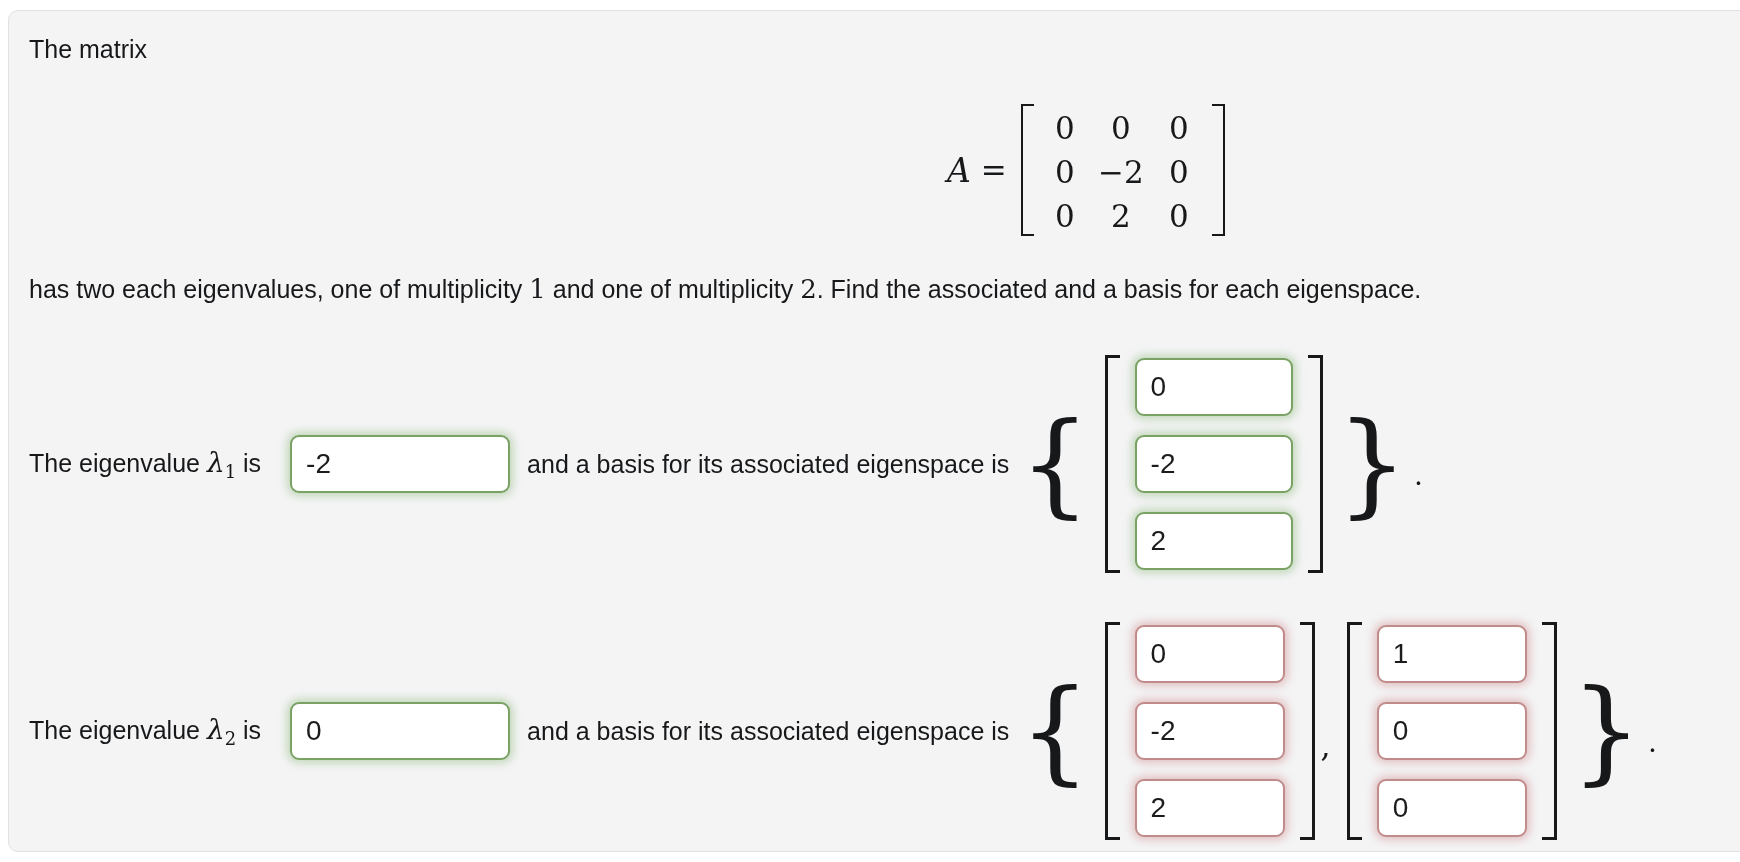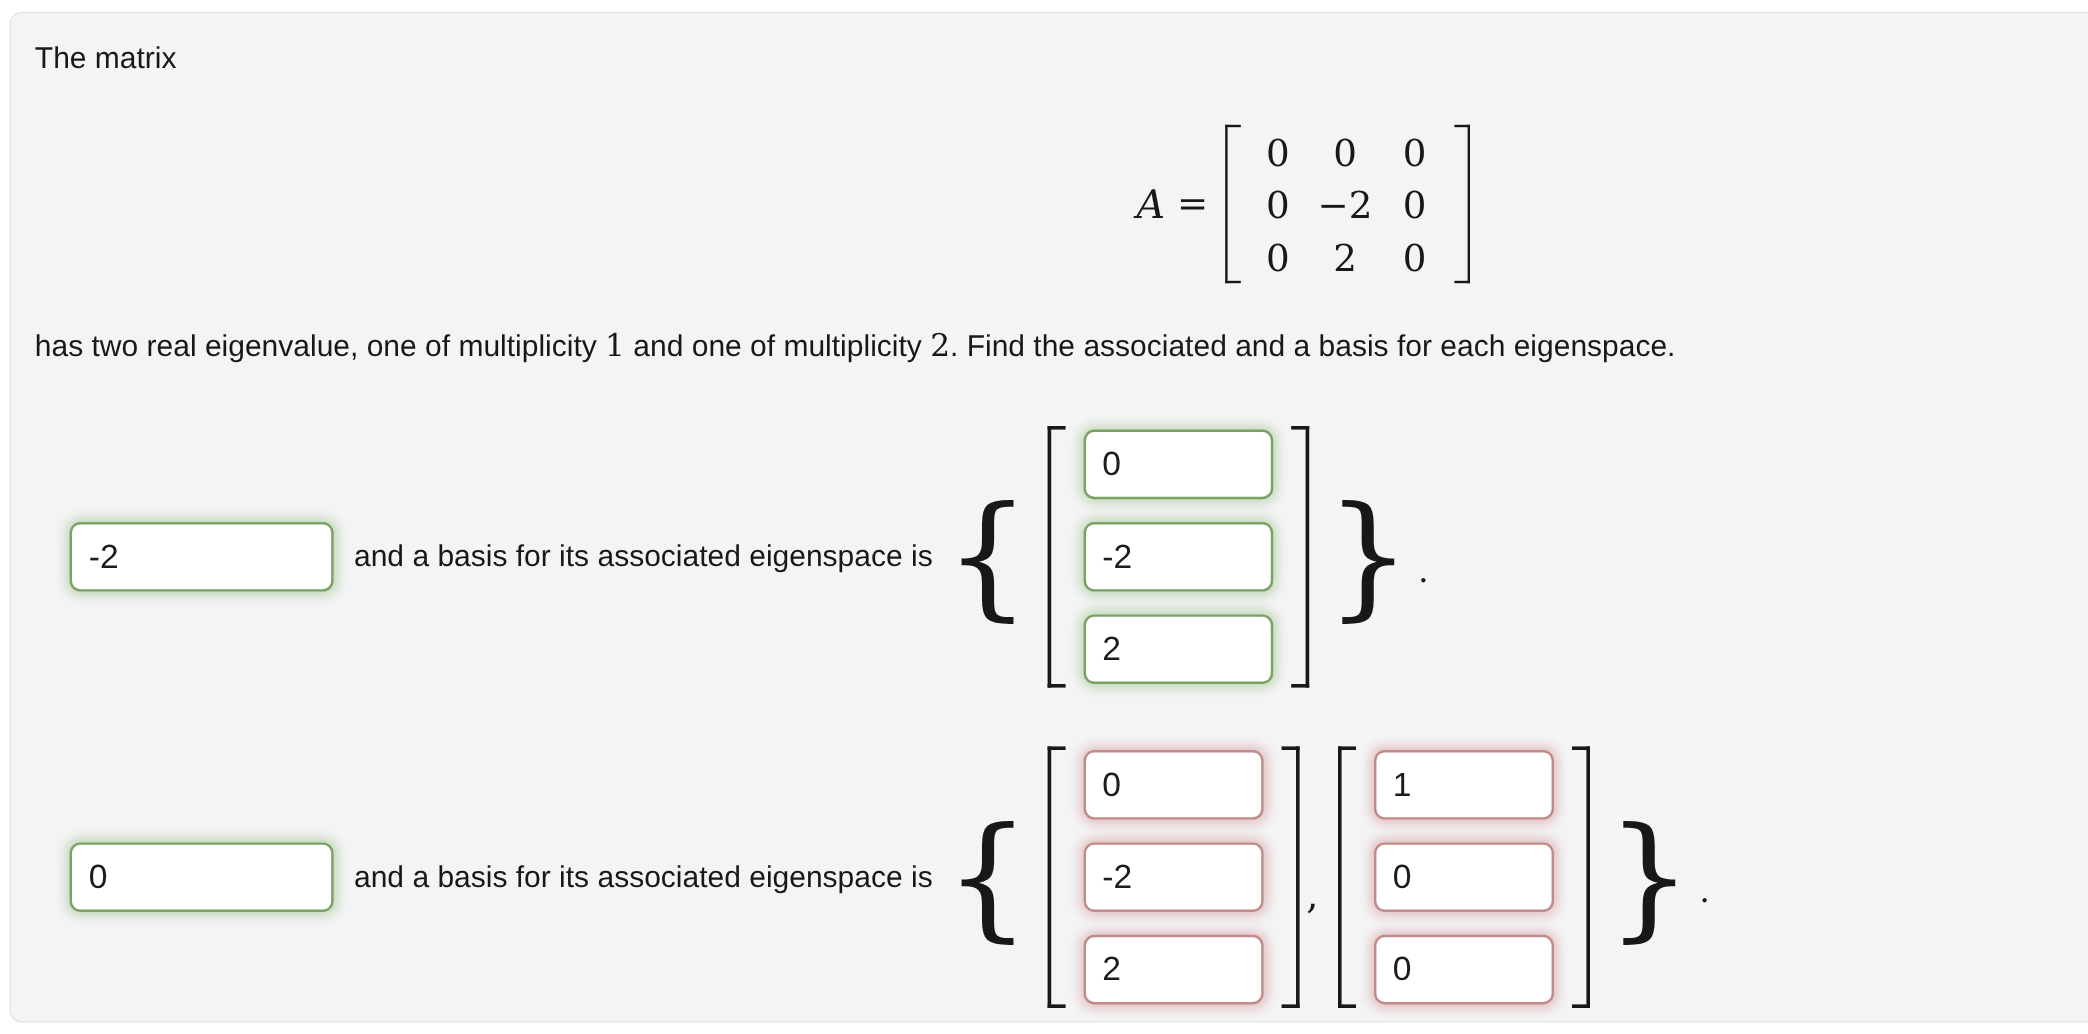--- a/index.html
+++ b/index.html
@@ -120,40 +120,42 @@
       <span>0</span>
       <span>−2</span>
       <span>0</span>
       <span>0</span>
       <span>2</span>
       <span>0</span>
     </span>
     <span class="bk-r"></span>
   </div>
 
-  <div class="statement"><span>has two real eigenvalue, one of multiplicity </span><span class="mathnum">1</span><span> and one of multiplicity </span><span class="mathnum">2</span><span>. Find the associated and a basis for each eigenspace.</span></div>
+  <div class="statement"><span>has two each eigenvalues, one of multiplicity </span><span class="mathnum">1</span><span> and one of multiplicity </span><span class="mathnum">2</span><span>. Find the associated and a basis for each eigenspace.</span></div>
 
   <div class="ans-row row1">
+    <span class="ans-label"><span>The eigenvalue </span><span class="lambda">λ</span><sub class="lambda-sub">1</sub><span> is</span></span>
     <input class="answer ev correct" type="text" value="-2" style="">
     <span class="basis-label">and a basis for its associated eigenspace is</span>
     <span class="brace open">{</span>
     <span class="vec">
       <span class="vbk-l"></span>
       <span class="col">
         <input class="answer correct" type="text" value="0" style="">
         <input class="answer correct" type="text" value="-2" style="">
         <input class="answer correct" type="text" value="2" style="">
       </span>
       <span class="vbk-r"></span>
     </span>
     <span class="brace close">}</span>
     <span class="tail-dot">.</span>
   </div>
 
   <div class="ans-row row2">
+    <span class="ans-label"><span>The eigenvalue </span><span class="lambda">λ</span><sub class="lambda-sub">2</sub><span> is</span></span>
     <input class="answer ev correct" type="text" value="0" style="">
     <span class="basis-label">and a basis for its associated eigenspace is</span>
     <span class="brace open">{</span>
     <span class="vec narrow">
       <span class="vbk-l"></span>
       <span class="col">
         <input class="answer incorrect" type="text" value="0" style="">
         <input class="answer incorrect" type="text" value="-2" style="">
         <input class="answer incorrect" type="text" value="2" style="">
       </span>

